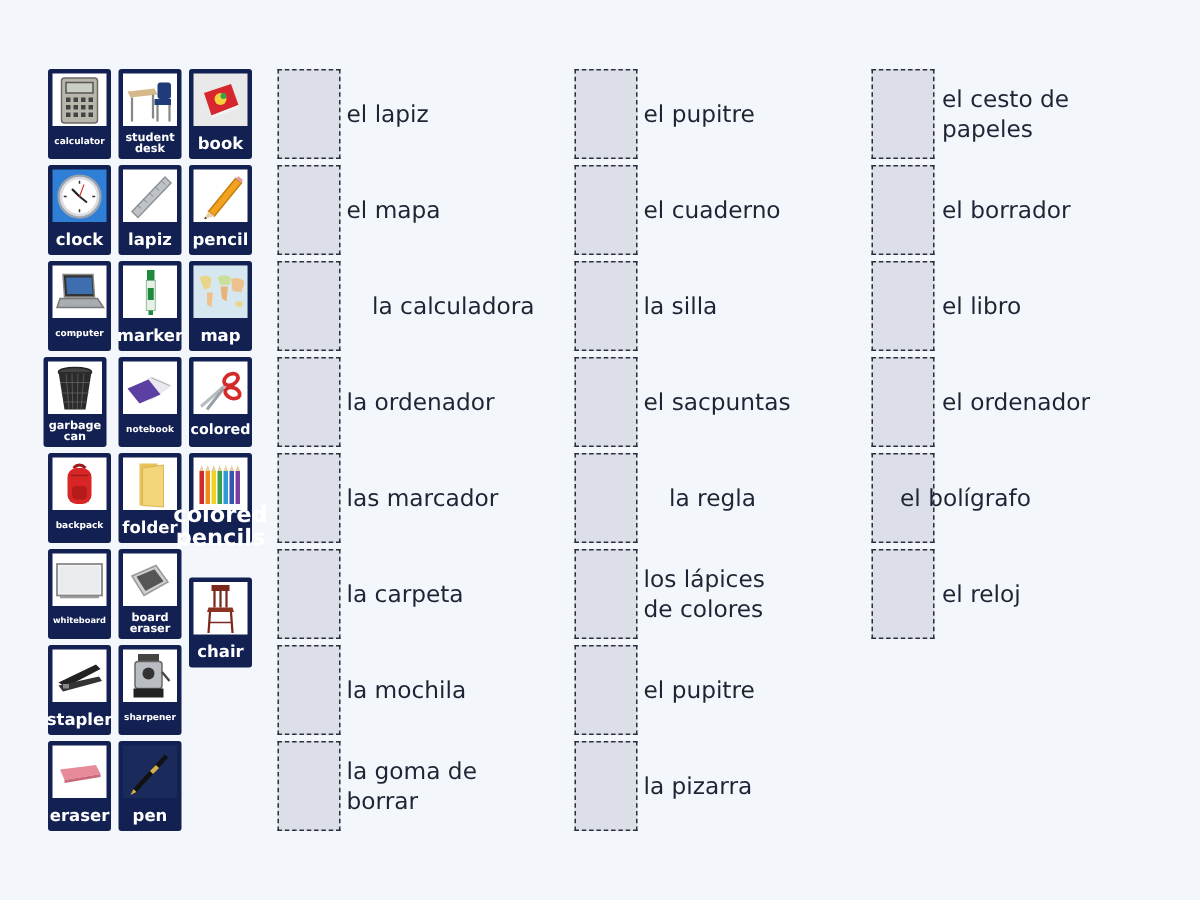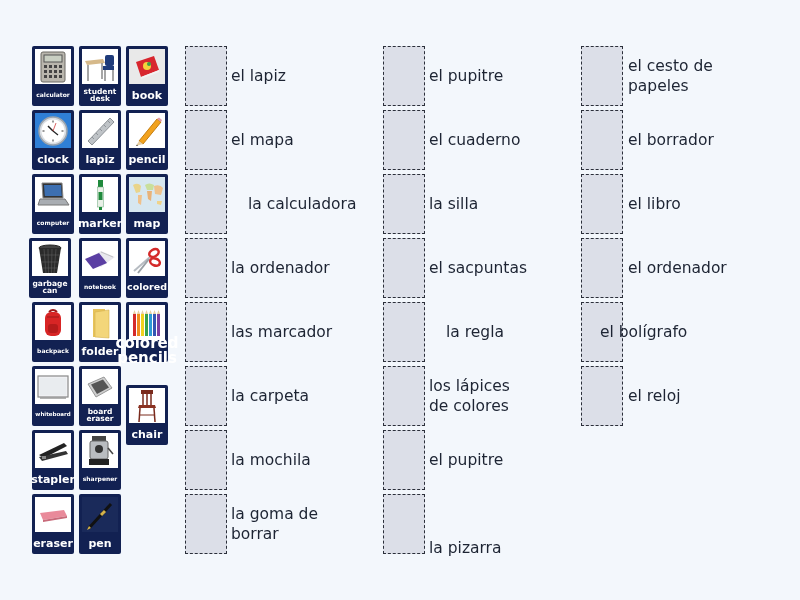--- a/index.html
+++ b/index.html
@@ -375,21 +375,21 @@
 <div class="word" style="left:429px;top:174px">la silla</div>
 <div class="slot" style="left:383px;top:238px"></div>
 <div class="word" style="left:429px;top:238px">el sacpuntas</div>
 <div class="slot" style="left:383px;top:302px"></div>
 <div class="word" style="left:446px;top:302px">la regla</div>
 <div class="slot" style="left:383px;top:366px"></div>
 <div class="word" style="left:429px;top:366px;width:100px">los lápices de colores</div>
 <div class="slot" style="left:383px;top:430px"></div>
 <div class="word" style="left:429px;top:430px">el pupitre</div>
 <div class="slot" style="left:383px;top:494px"></div>
-<div class="word" style="left:429px;top:518px">la pizarra</div>
+<div class="word" style="left:429px;top:494px">la pizarra</div>
 
 <div class="slot" style="left:581px;top:46px"></div>
 <div class="word" style="left:628px;top:46px;width:110px">el cesto de papeles</div>
 <div class="slot" style="left:581px;top:110px"></div>
 <div class="word" style="left:628px;top:110px">el borrador</div>
 <div class="slot" style="left:581px;top:174px"></div>
 <div class="word" style="left:628px;top:174px">el libro</div>
 <div class="slot" style="left:581px;top:238px"></div>
 <div class="word" style="left:628px;top:238px">el ordenador</div>
 <div class="slot" style="left:581px;top:302px"></div>

